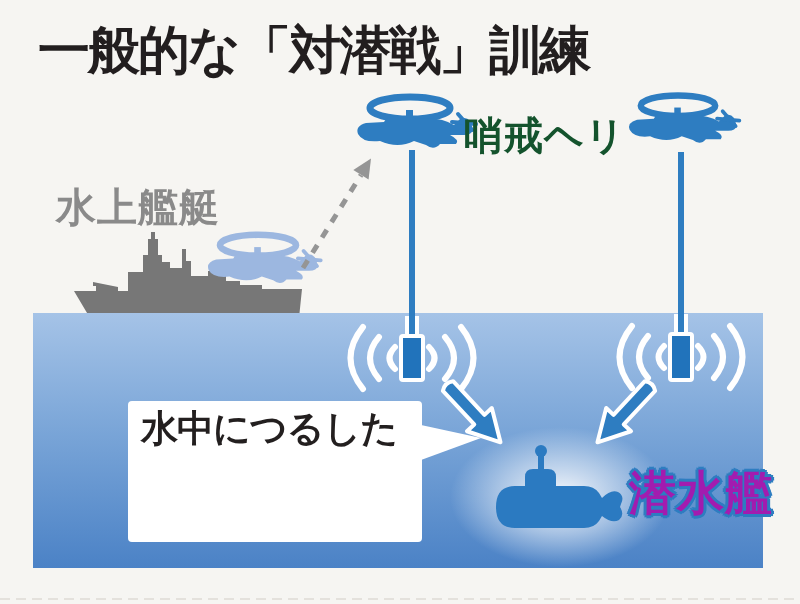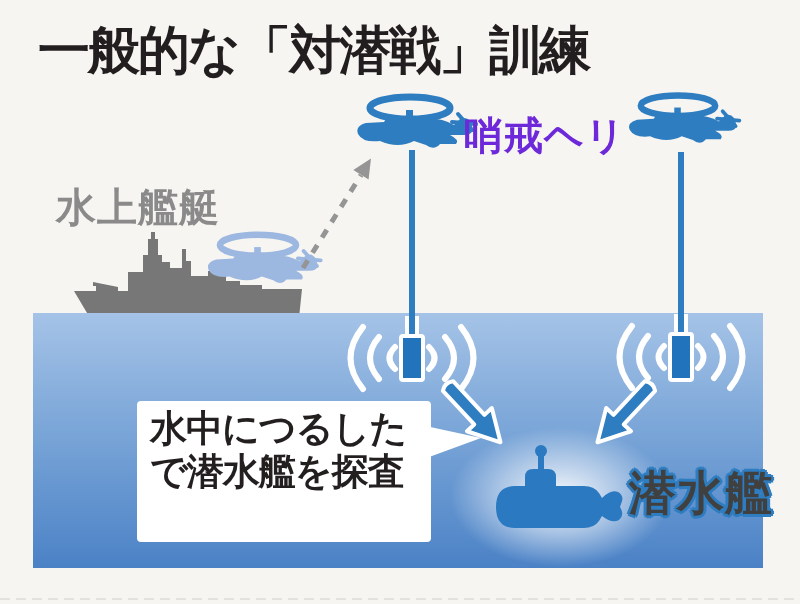--- a/index.html
+++ b/index.html
@@ -15,35 +15,35 @@
     font-size:52px;font-weight:700;color:#221e1f;
     letter-spacing:-2px;white-space:nowrap;
   }
   .label-surface{
     left:56px;top:180px;
     font-size:40px;font-weight:700;color:#8a8a8a;
     letter-spacing:1px;white-space:nowrap;
   }
   .label-heli{
     left:464px;top:109px;
-    font-size:39px;font-weight:900;color:#6d28d9;
+    font-size:39px;font-weight:900;color:#14532d;
     letter-spacing:1px;white-space:nowrap;
   }
   .callout{
     left:128px;top:401px;width:294px;height:141px;
     background:#ffffff;border-radius:4px;
-    padding:6px 0 0 13px;box-sizing:border-box;margin-left:9px;
+    padding:6px 0 0 13px;box-sizing:border-box;
   }
   .callout .line{
     font-size:37px;font-weight:900;color:#231f1f;
     line-height:43px;letter-spacing:-1px;white-space:nowrap;
   }
   .label-sub{
     left:629px;top:462px;
-    font-size:47px;font-weight:900;color:#404040;
+    font-size:47px;font-weight:900;color:#a21caf;
     letter-spacing:1px;white-space:nowrap;
     text-shadow:
       -3px 0 0 #2e7dc1, 3px 0 0 #2e7dc1, 0 -3px 0 #2e7dc1, 0 3px 0 #2e7dc1,
       -2px -2px 0 #2e7dc1, 2px -2px 0 #2e7dc1, -2px 2px 0 #2e7dc1, 2px 2px 0 #2e7dc1;
   }
   .bottom-rule{
     left:0;top:598px;width:800px;height:2px;
     background:repeating-linear-gradient(90deg,#e4e1dc 0 10px,transparent 10px 16px);
   }
 </style>
@@ -140,18 +140,17 @@
 </svg>
 
 <div class="abs title">一般的な「対潜戦」訓練</div>
 
 <div class="abs label-surface">水上艦艇</div>
 
 <div class="abs label-heli">哨戒ヘリ</div>
 
 <div class="abs callout">
   <div class="line">水中につるした</div>
-  <div class="line">で潜水艦を探査</div>
 </div>
 
 <div class="abs label-sub">潜水艦</div>
 
 <div class="abs bottom-rule"></div>
 
 </body></html>

